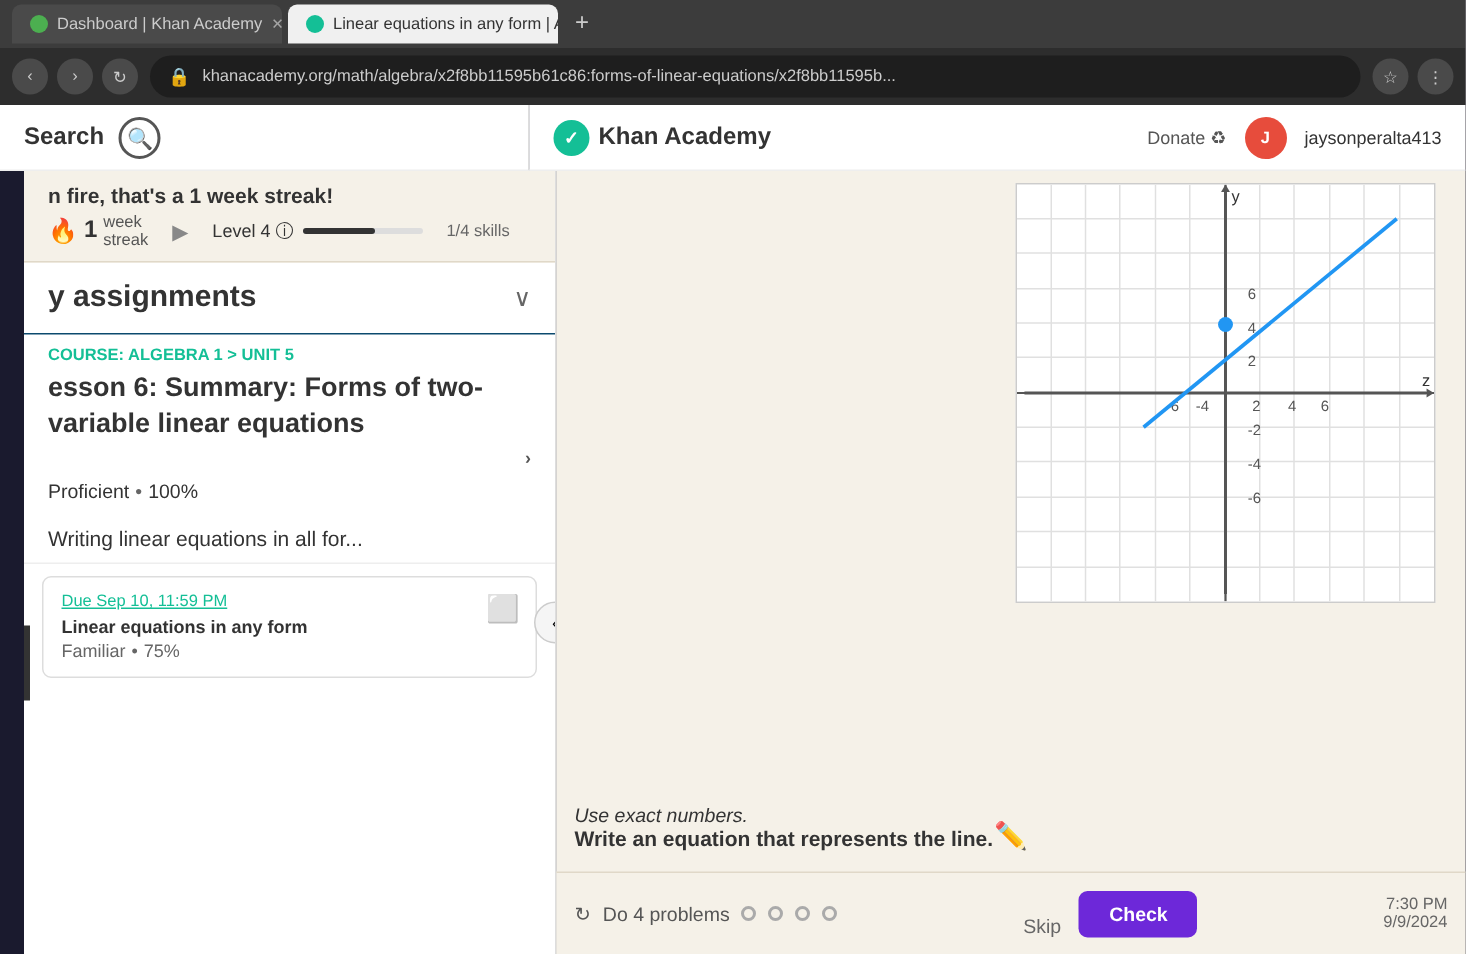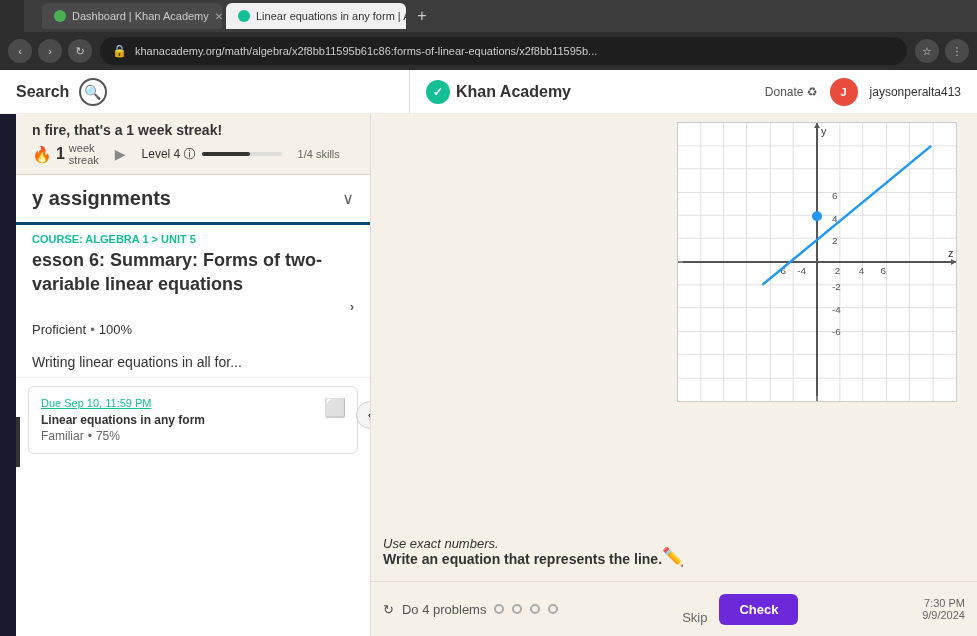--- a/index.html
+++ b/index.html
@@ -20,23 +20,22 @@
       flex-direction: column;
       position: relative;
       z-index: 10;
     }
 
     .tab-bar {
       display: flex;
       align-items: center;
       height: 32px;
       background: #3c3c3c;
-      padding: 0 18px;
+      padding: 0 8px;
       gap: 4px;
-      margin-left: 24px;
     }
 
     .tab {
       display: flex;
       align-items: center;
       padding: 4px 12px;
       border-radius: 6px 6px 0 0;
       font-size: 11px;
       color: #ccc;
       background: #4a4a4a;
@@ -207,21 +206,21 @@
       background: #f5f1e8;
       position: relative;
     }
 
     
     .assignments-header {
       display: flex;
       align-items: center;
       justify-content: space-between;
       padding: 12px 16px;
-      border-bottom: 3px solid #0c4a6e;
+      border-bottom: 1px solid #0c4a6e;
       cursor: pointer;
     }
 
     .assignments-title {
       font-size: 20px;
       font-weight: bold;
       color: #333;
     }
 
     .chevron {
@@ -374,21 +373,21 @@
     }
 
     .dot-circle {
       width: 10px;
       height: 10px;
       border-radius: 50%;
       border: 2px solid #aaa;
     }
 
     .sidebar-header-part {
-      width: 410px;
+      width: 353px;
       background: #fff;
       display: flex;
       align-items: center;
       padding: 0 16px;
       gap: 10px;
       border-bottom: 1px solid #eee;
       border-right: 1px solid #ddd;
       flex-shrink: 0;
     }
 

